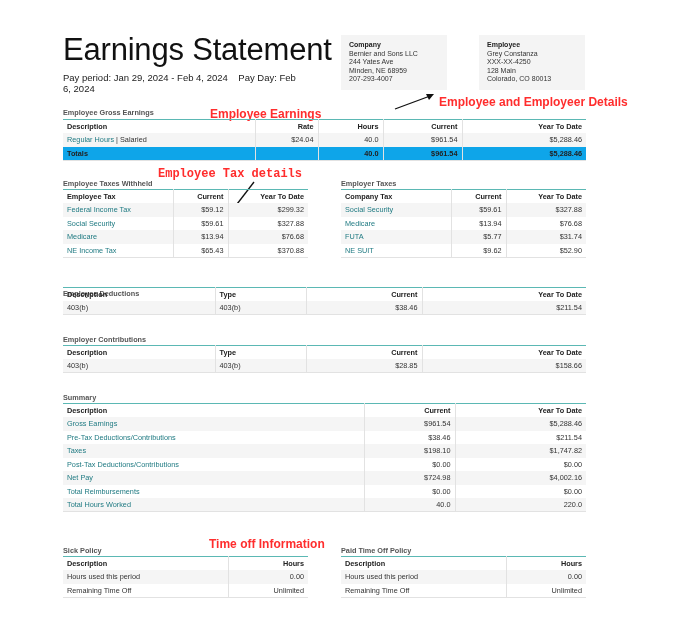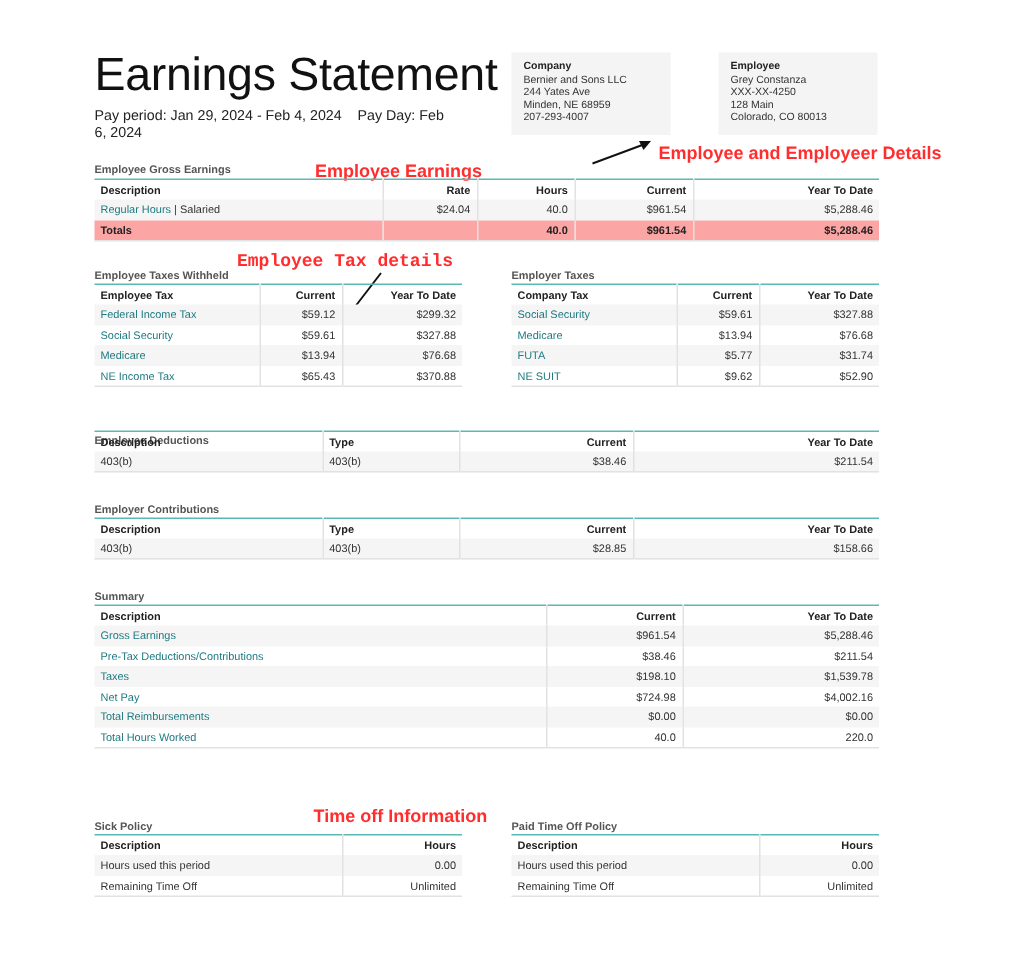--- a/index.html
+++ b/index.html
@@ -76,21 +76,21 @@
   </tr>
     </thead>
   <tbody>
     <tr>
       <td><a class="lnk">Regular Hours</a><span> | Salaried</span></td>
       <td class="r vl">$24.04</td>
       <td class="r vl">40.0</td>
       <td class="r vl">$961.54</td>
       <td class="r vl">$5,288.46</td>
     </tr>
-    <tr style="background:#fca5a5">
+    <tr style="background:#0ea5e9">
       <td class="b">Totals</td>
       <td class="vl"></td>
       <td class="r vl b">40.0</td>
       <td class="r vl b">$961.54</td>
       <td class="r vl b">$5,288.46</td>
     </tr>
   </tbody>
 </table>
 
 <div class="abs sect-label" style="left:63px; top:179px;">Employee Taxes Withheld</div>
@@ -215,21 +215,26 @@
         <td class="r vl">$5,288.46</td>
       </tr>
     <tr>
         <td><a class="lnk">Pre-Tax Deductions/Contributions</a></td>
         <td class="r vl">$38.46</td>
         <td class="r vl">$211.54</td>
       </tr>
     <tr>
         <td><a class="lnk">Taxes</a></td>
         <td class="r vl">$198.10</td>
-        <td class="r vl">$1,539.78</td>
+        <td class="r vl">$1,747.82</td>
+      </tr>
+    <tr>
+        <td><a class="lnk">Post-Tax Deductions/Contributions</a></td>
+        <td class="r vl">$0.00</td>
+        <td class="r vl">$0.00</td>
       </tr>
     <tr>
         <td><a class="lnk">Net Pay</a></td>
         <td class="r vl">$724.98</td>
         <td class="r vl">$4,002.16</td>
       </tr>
     <tr>
         <td><a class="lnk">Total Reimbursements</a></td>
         <td class="r vl">$0.00</td>
         <td class="r vl">$0.00</td>

